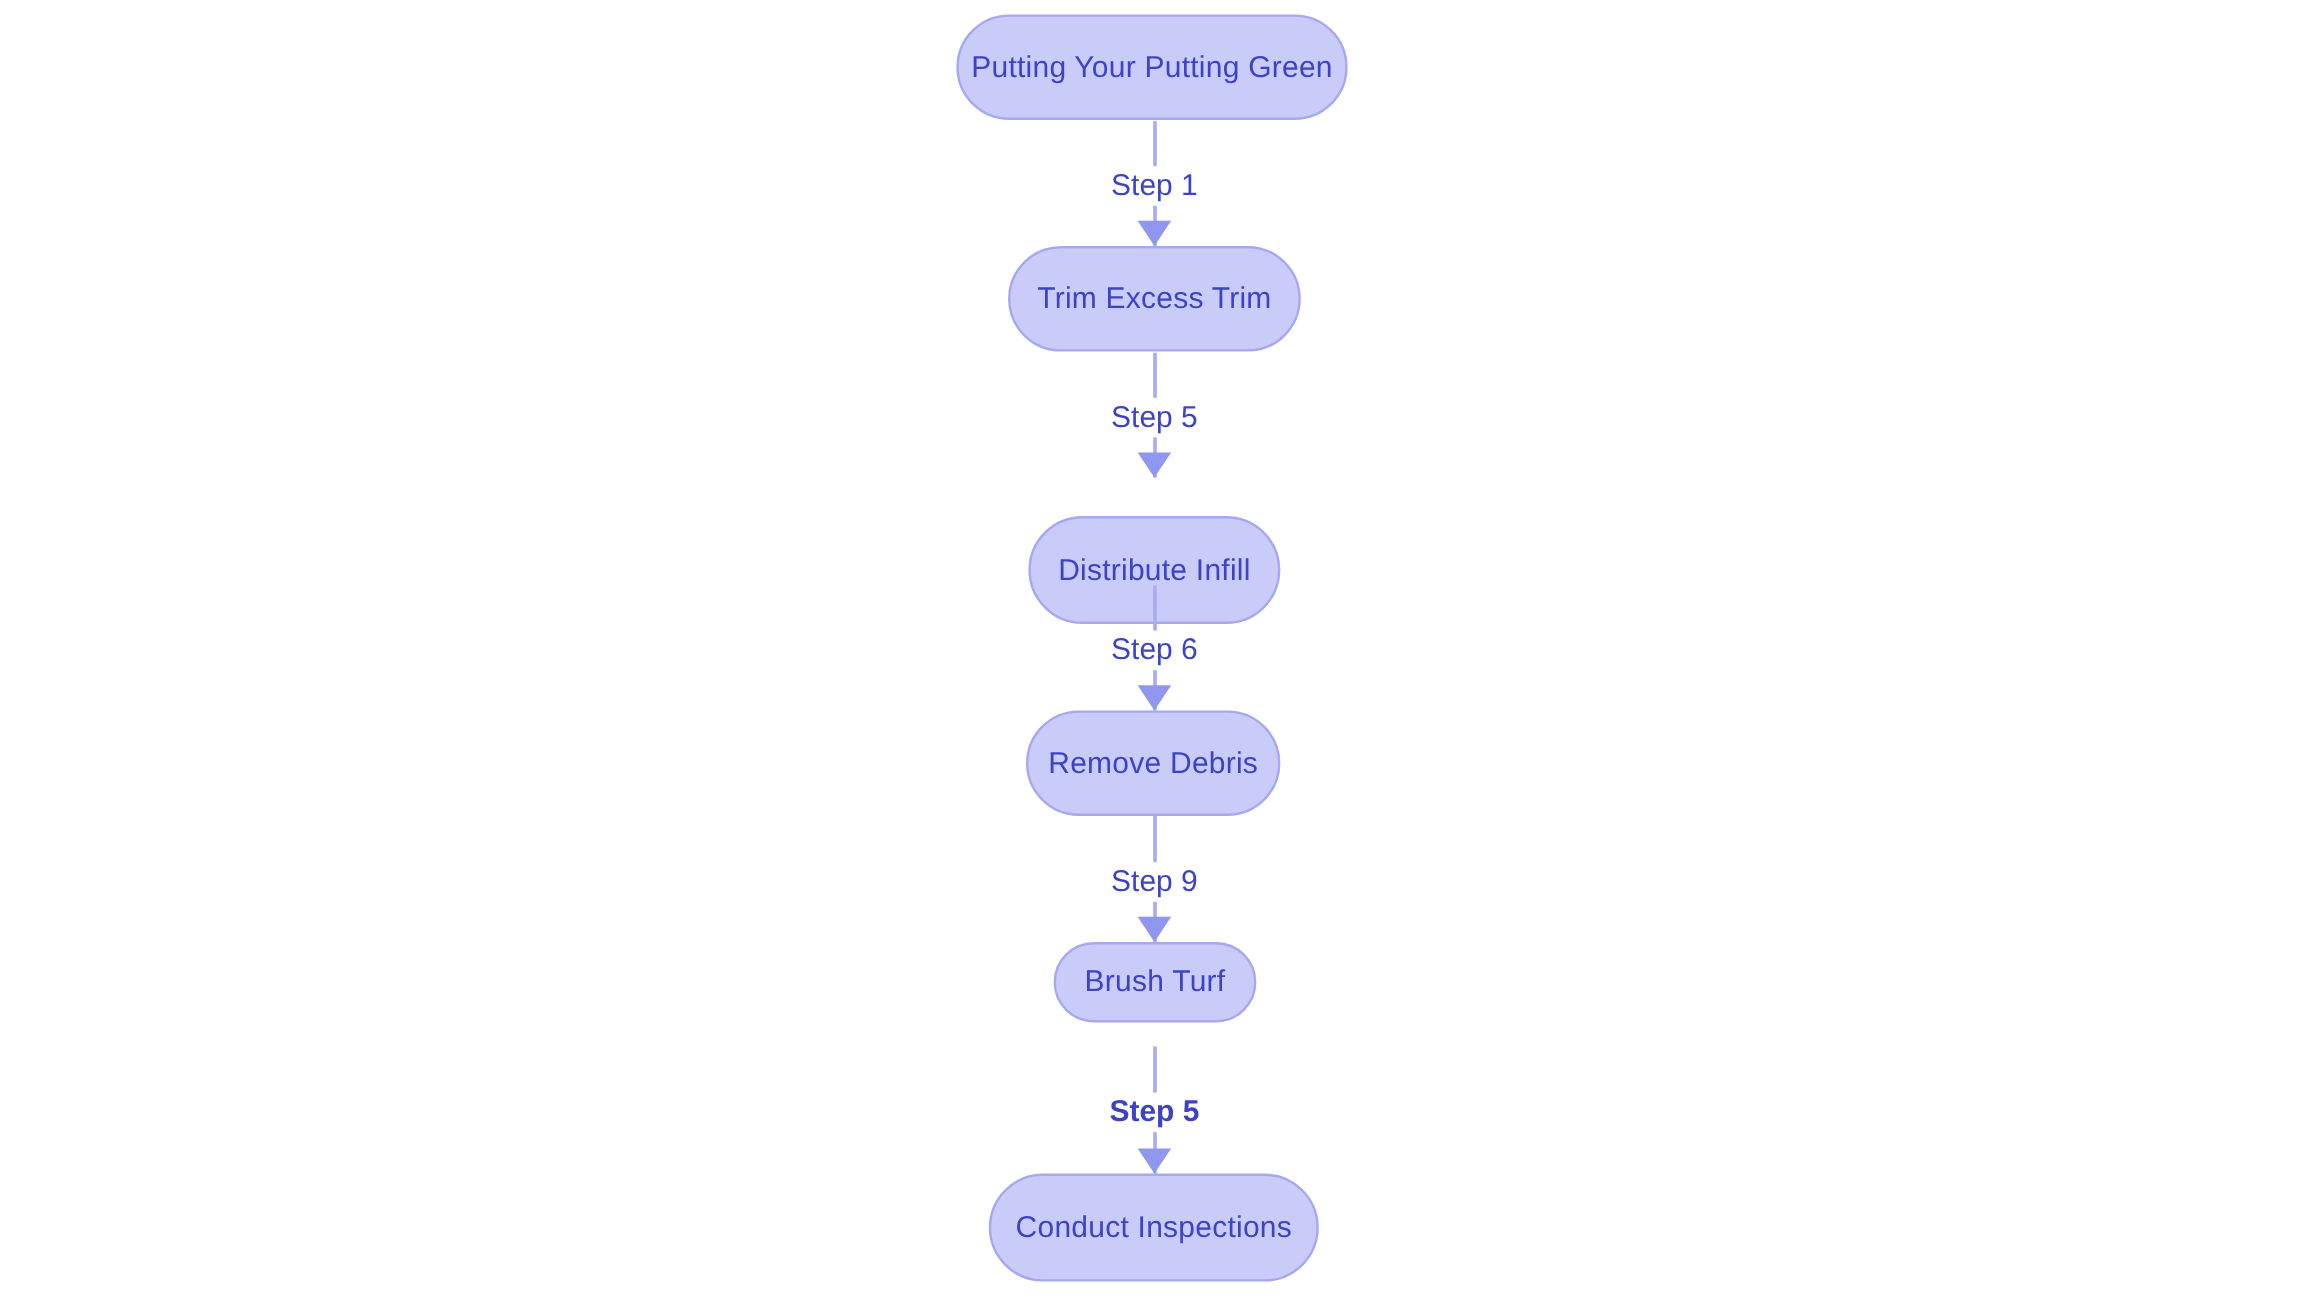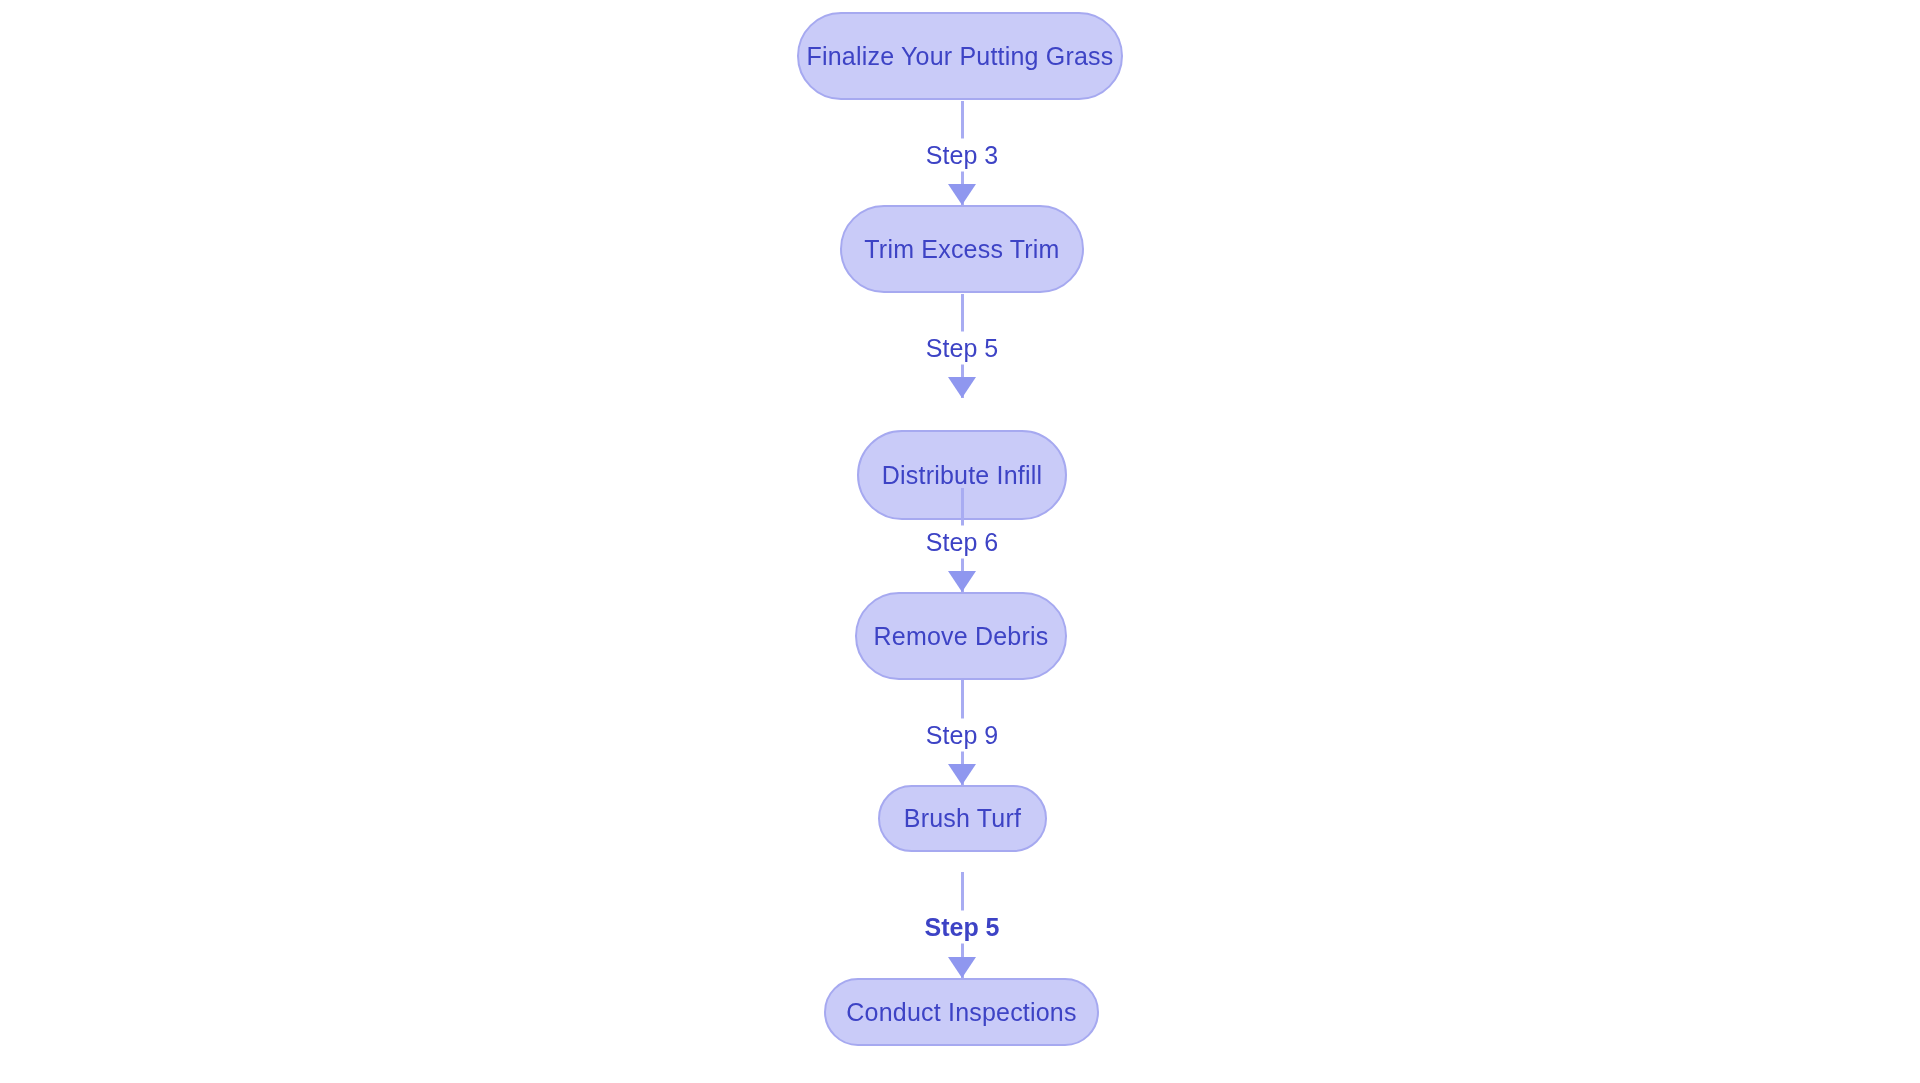--- a/index.html
+++ b/index.html
@@ -64,36 +64,36 @@
     font-size: 25px;
     padding: 2px 9px;
     white-space: nowrap;
   }
 </style>
 </head>
 <body>
 
 <div class="canvas">
 
-  <div class="node" style="left:797px; top:12px;  width:326px; height:88px;">Finalize Your Putting Grass</div>
+  <div class="node" style="left:797px; top:12px;  width:326px; height:88px;">Putting Your Putting Green</div>
 
   <div class="node" style="left:840px; top:205px; width:244px; height:88px;">Trim Excess Trim</div>
 
   <div class="node" style="left:857px; top:398px; width:210px; height:90px;margin-top:32px;">Distribute Infill</div>
 
   <div class="node" style="left:855px; top:592px; width:212px; height:88px;">Remove Debris</div>
 
   <div class="node" style="left:878px; top:785px; width:169px; height:67px;">Brush Turf</div>
 
-  <div class="node" style="left:824px; top:978px; width:275px; height:68px;">Conduct Inspections</div>
+  <div class="node" style="left:824px; top:978px; width:275px; height:90px;">Conduct Inspections</div>
 
   <div class="edge" style="left:962px; top:101px; height:104px;">
     <div class="edge-line"></div>
     <div class="edge-arrow"></div>
-    <span class="edge-label">Step 3</span>
+    <span class="edge-label">Step 1</span>
   </div>
 
   <div class="edge" style="left:962px; top:294px; height:104px;">
     <div class="edge-line"></div>
     <div class="edge-arrow"></div>
     <span class="edge-label">Step 5</span>
   </div>
 
   <div class="edge" style="left:962px; top:488px; height:104px;">
     <div class="edge-line"></div>

